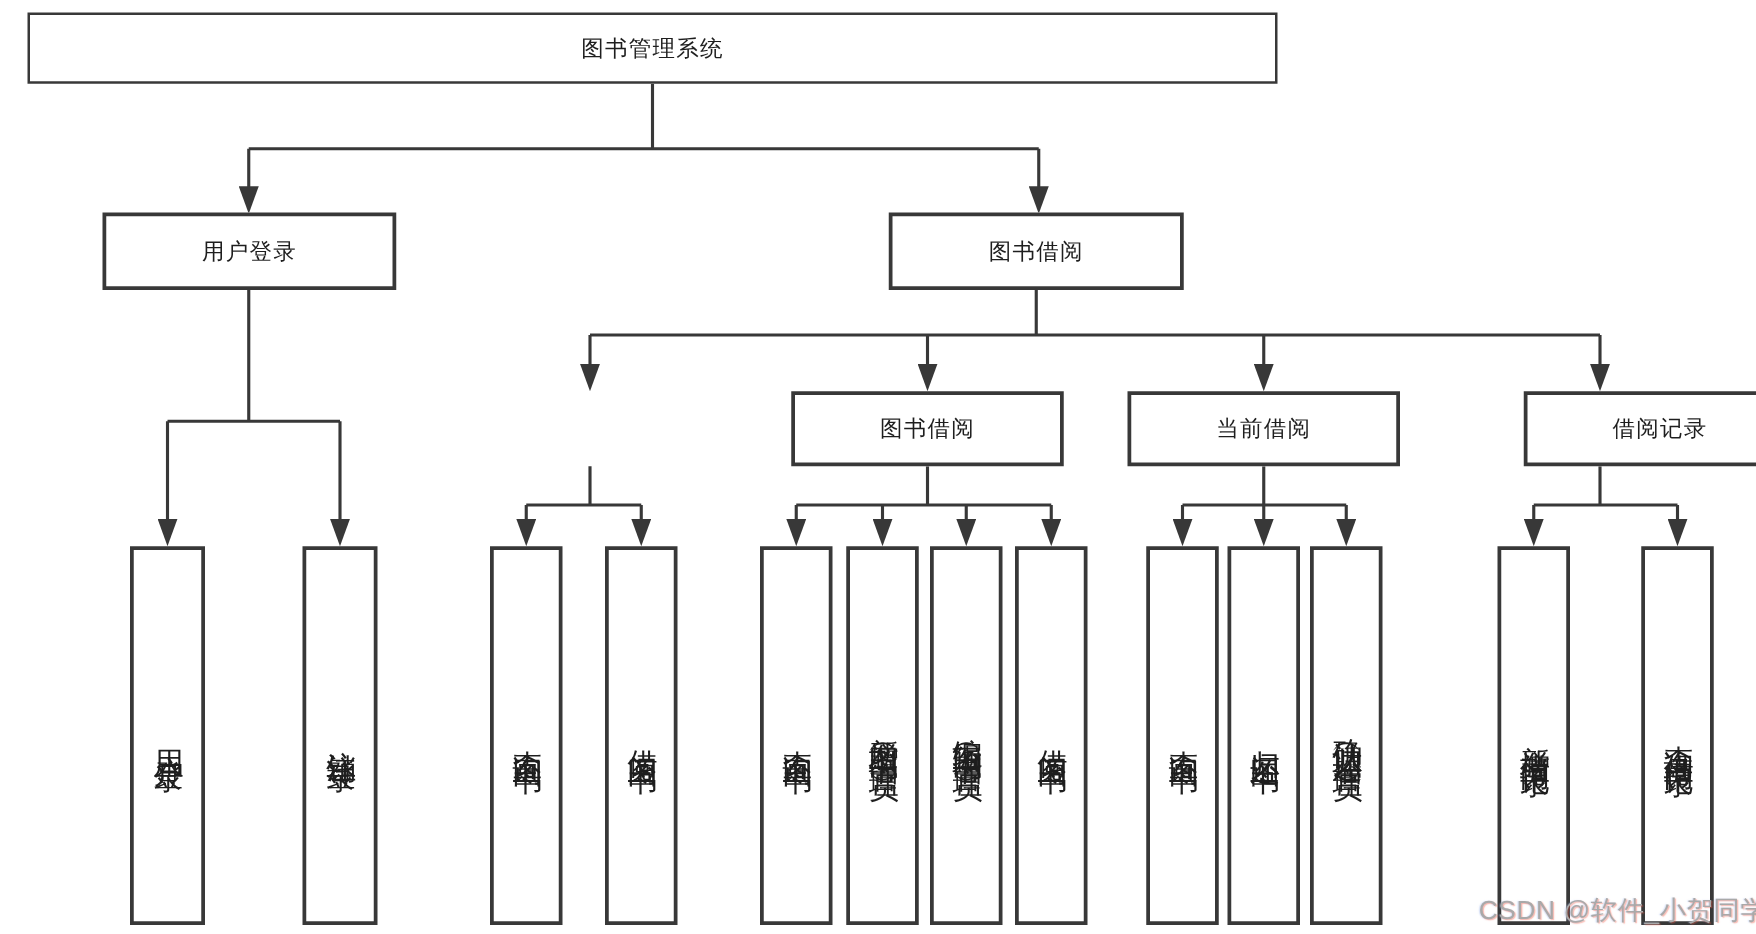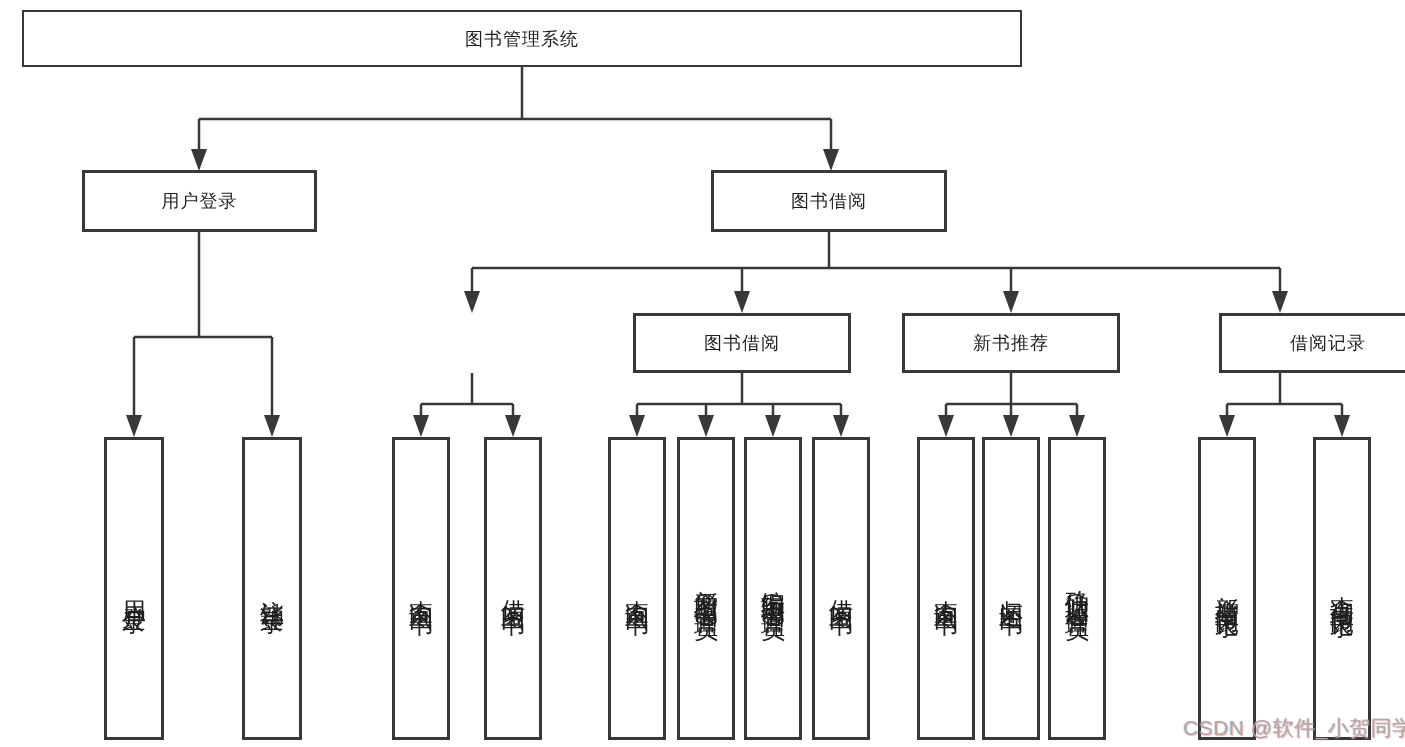--- a/index.html
+++ b/index.html
@@ -133,21 +133,21 @@
     <span>用户登录</span>
   </div>
   <div class="box" style="left:711px; top:170px; width:236px; height:62px;">
     <span>图书借阅</span>
   </div>
 
   <div class="box" style="left:633px; top:313px; width:218px; height:60px;">
     <span>图书借阅</span>
   </div>
   <div class="box" style="left:902px; top:313px; width:218px; height:60px;">
-    <span>新书推荐</span>
+    <span>当前借阅</span>
   </div>
   <div class="box" style="left:1171px; top:313px; width:218px; height:60px;margin-left:48px;">
     <span>借阅记录</span>
   </div>
 
   <div class="leaf" style="left:104px; width:60px;">
     <span class="vtext">用户登录</span>
   </div>
   <div class="leaf" style="left:242px; width:60px;">
     <span class="vtext">注销登录</span>

